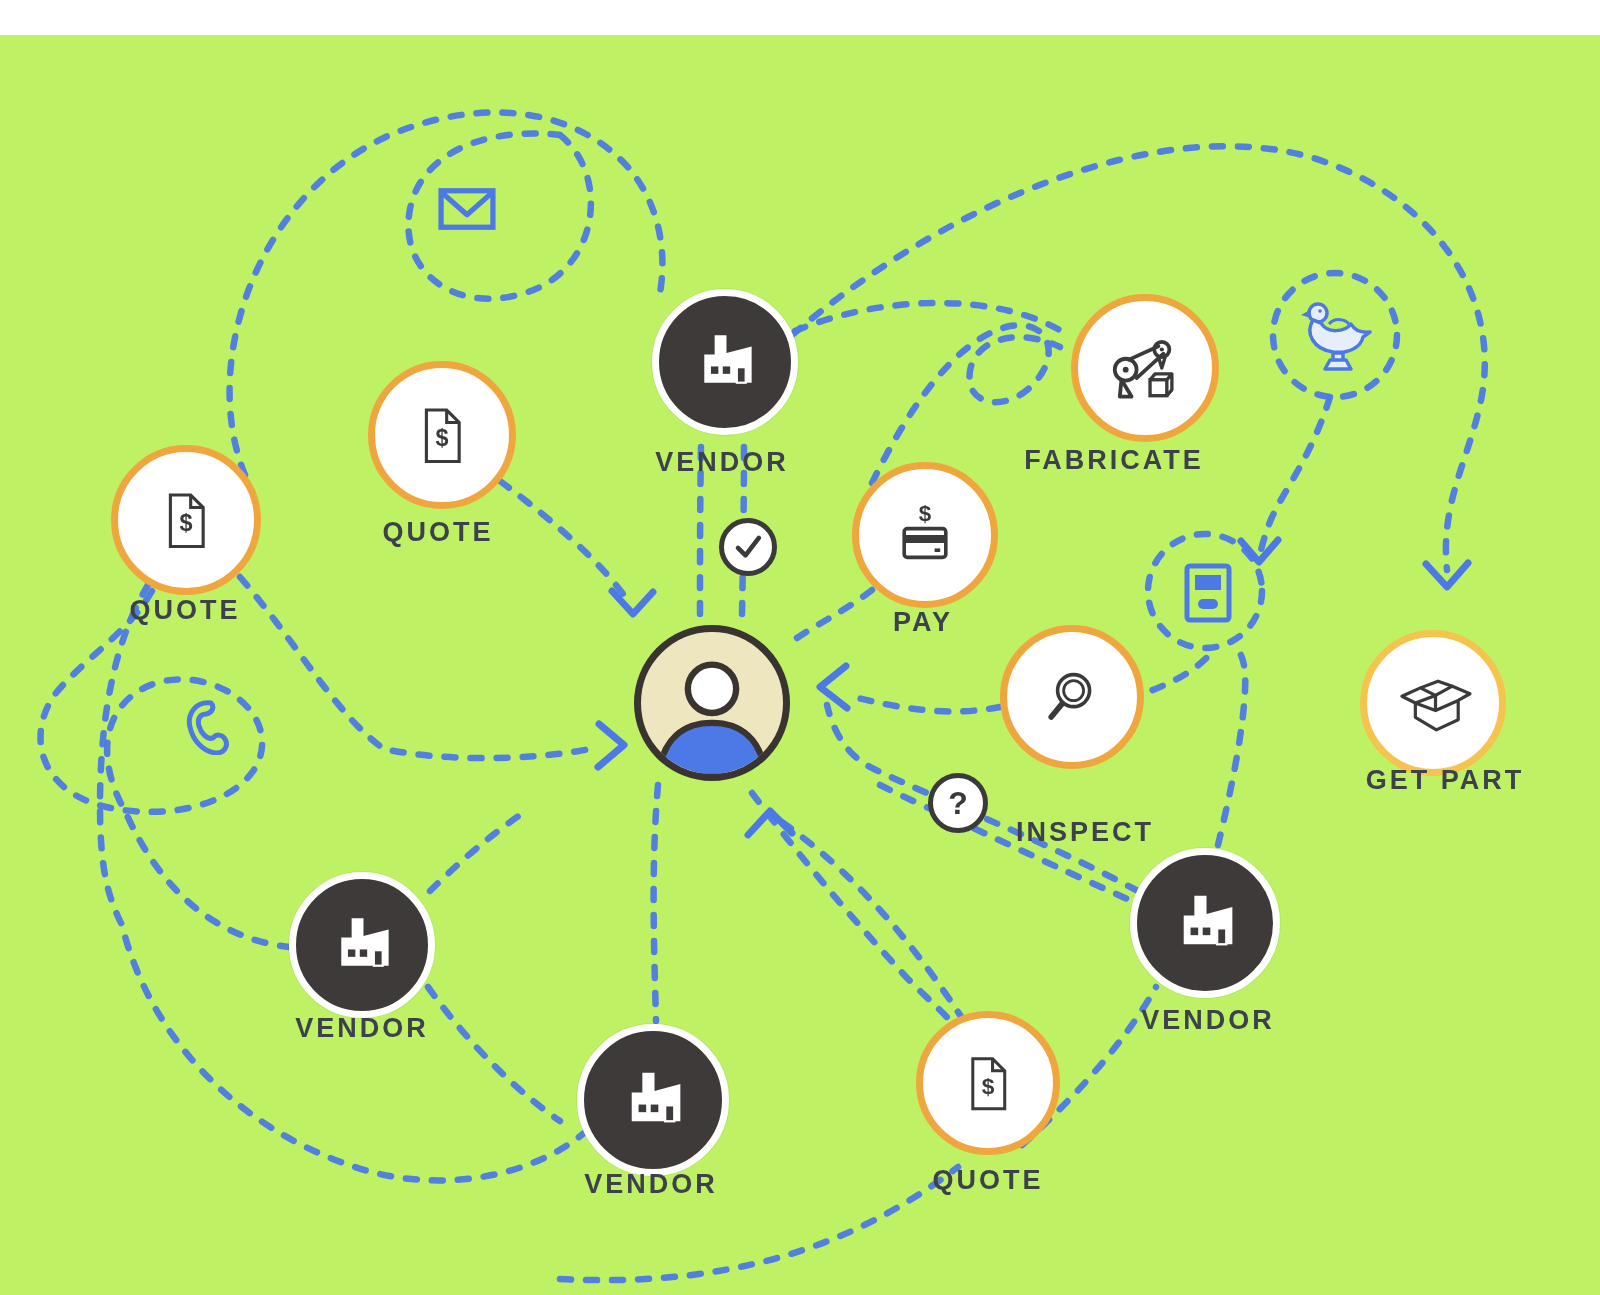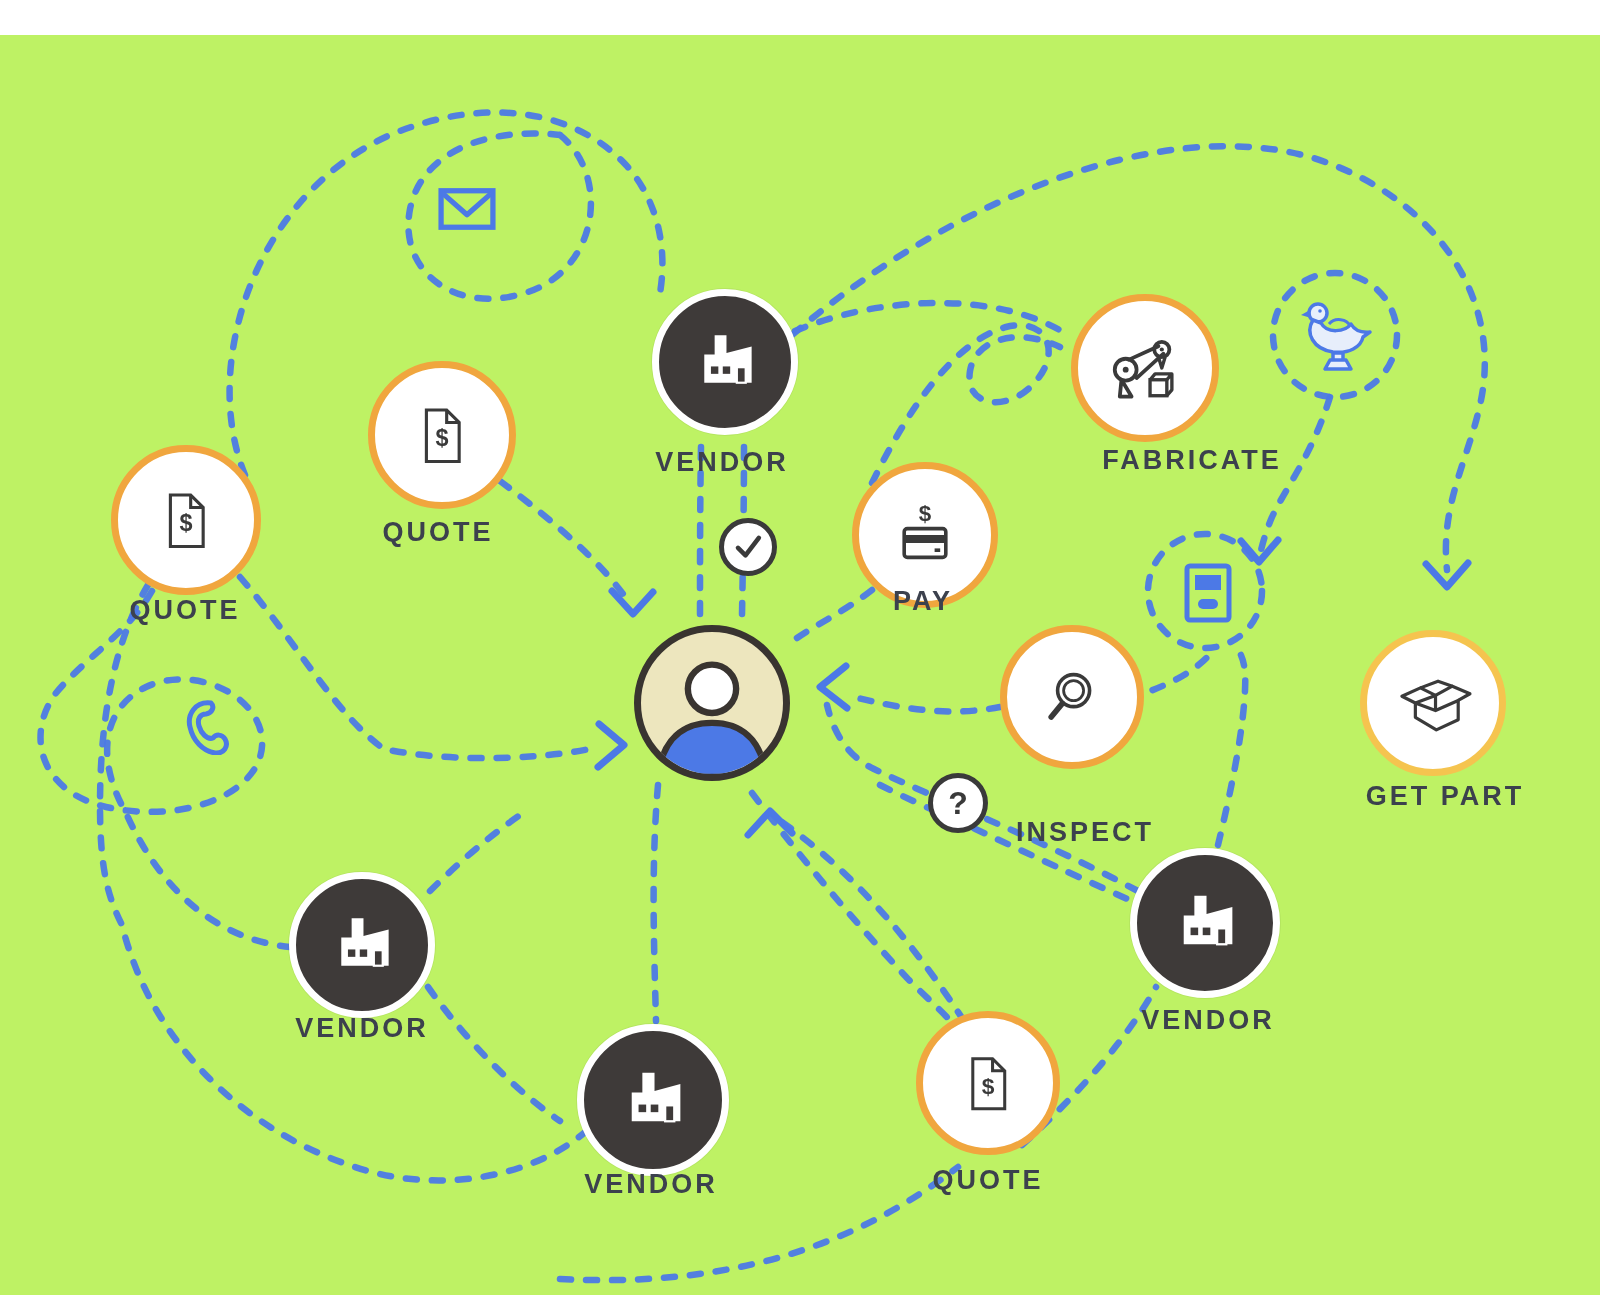--- a/index.html
+++ b/index.html
@@ -87,21 +87,21 @@
       <circle cx="27" cy="52" r="3.5" fill="#3A3A3A"></circle>
       <path d="M31 40 L66 24 M40 62 L72 33" fill="none" stroke="#3A3A3A" stroke-width="4.5" stroke-linecap="round"></path>
       <path d="M22 64 L34 84 L20 84 Z" fill="none" stroke="#3A3A3A" stroke-width="4.5" stroke-linejoin="round"></path>
       <circle cx="70" cy="28" r="9" fill="none" stroke="#3A3A3A" stroke-width="4.5"></circle>
       <circle cx="70" cy="28" r="2.5" fill="#3A3A3A"></circle>
       <path d="M66 37 L70 50 L74 37" fill="none" stroke="#3A3A3A" stroke-width="4" stroke-linejoin="round"></path>
       <rect x="56" y="64" width="20" height="19" fill="none" stroke="#3A3A3A" stroke-width="4"></rect>
       <path d="M56 64 l6 -7 h20 l-6 7 M82 57 v19 l-6 7" fill="none" stroke="#3A3A3A" stroke-width="4" stroke-linejoin="round"></path>
     </svg>
   </div>
-  <div class="label" style="left:1192px;top:410px">FABRICATE</div>
+  <div class="label" style="left:1114px;top:410px">FABRICATE</div>
 
   <div class="node light" style="left:368px;top:326px;width:148px;height:148px">
     <svg width="78" height="78" viewBox="0 0 100 100">
       <path d="M30 18 h26 l16 16 v50 h-42 z" fill="none" stroke="#3A3A3A" stroke-width="4"></path>
       <path d="M56 18 v16 h16" fill="none" stroke="#3A3A3A" stroke-width="4"></path>
       <text x="50" y="64" text-anchor="middle" font-size="30" font-weight="bold" fill="#3A3A3A">$</text>
     </svg>
   </div>
   <div class="label" style="left:438px;top:482px">QUOTE</div>
 
@@ -115,40 +115,40 @@
   <div class="label" style="left:185px;top:560px">QUOTE</div>
 
   <div class="node light" style="left:852px;top:427px;width:146px;height:146px">
     <svg width="80" height="80" viewBox="0 0 100 100">
       <text x="50" y="32" text-anchor="middle" font-size="28" font-weight="bold" fill="#3A3A3A">$</text>
       <rect x="24" y="42" width="52" height="36" rx="4" fill="none" stroke="#3A3A3A" stroke-width="4.5"></rect>
       <rect x="24" y="50" width="52" height="10" fill="#3A3A3A"></rect>
       <path d="M62 69 h7" stroke="#3A3A3A" stroke-width="4.5"></path>
     </svg>
   </div>
-  <div class="label" style="left:923px;top:551px">PAY</div>
+  <div class="label" style="left:923px;top:572px">PAY</div>
 
   <div class="node light" style="left:1000px;top:590px;width:144px;height:144px">
     <svg width="80" height="80" viewBox="0 0 100 100">
       <circle cx="52" cy="42" r="20" fill="none" stroke="#3A3A3A" stroke-width="4.5"></circle>
       <circle cx="52" cy="42" r="12.5" fill="none" stroke="#3A3A3A" stroke-width="3.5"></circle>
       <path d="M38 58 L24 75" stroke="#3A3A3A" stroke-width="7" stroke-linecap="round"></path>
     </svg>
   </div>
   <div class="label" style="left:1085px;top:782px">INSPECT</div>
 
   <div class="node light yellow" style="left:1360px;top:595px;width:146px;height:146px">
     <svg width="84" height="84" viewBox="0 0 100 100">
       <path d="M29 50 L53 59 L80 47 L80 70 L54 82 L29 67 Z" fill="none" stroke="#3A3A3A" stroke-width="3.8" stroke-linejoin="round"></path>
       <path d="M29 50 L13 42 L35 32 L53 41 Z" fill="none" stroke="#3A3A3A" stroke-width="3.8" stroke-linejoin="round"></path>
       <path d="M80 47 L94 39 L73 30 L53 41" fill="none" stroke="#3A3A3A" stroke-width="3.8" stroke-linejoin="round"></path>
       <path d="M53 41 L53 59 M35 32 L56 24 L73 30" fill="none" stroke="#3A3A3A" stroke-width="3.8" stroke-linejoin="round"></path>
     </svg>
   </div>
-  <div class="label" style="left:1445px;top:746px">GET PART</div>
+  <div class="label" style="left:1445px;top:730px">GET PART</div>
 
   <div class="node dark" style="left:289px;top:837px;width:146px;height:146px">
     <svg width="74" height="74" viewBox="0 0 100 100">
       <path d="M22 78 V40 h14 V14 h16 v24 l34 -9 v49 z" fill="#fff"></path>
       <rect x="31" y="56" width="10" height="10" fill="#3E3A39"></rect>
       <rect x="47" y="56" width="10" height="10" fill="#3E3A39"></rect>
       <rect x="66" y="57" width="12" height="21" fill="#3E3A39" stroke="#fff" stroke-width="3"></rect>
     </svg>
   </div>
   <div class="label" style="left:362px;top:978px">VENDOR</div>

